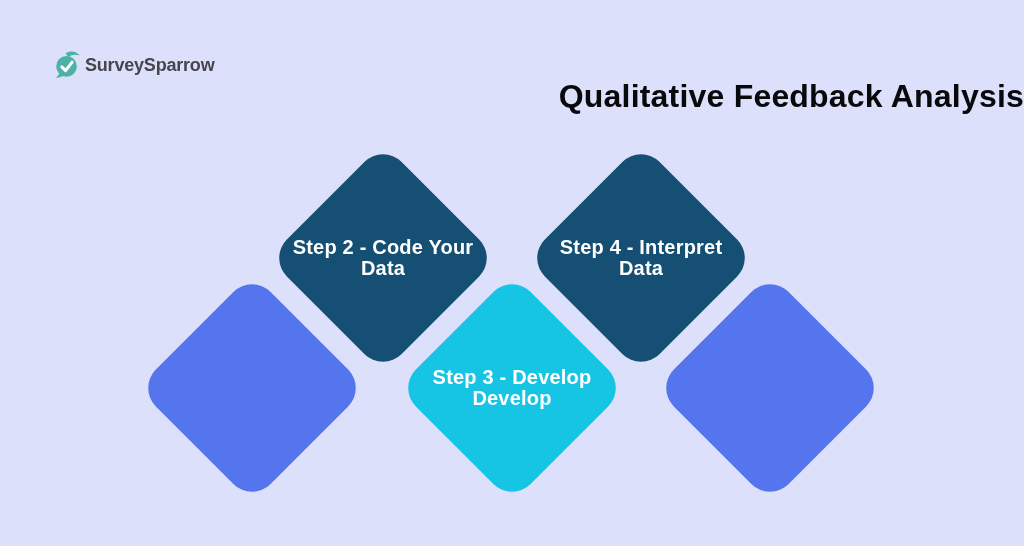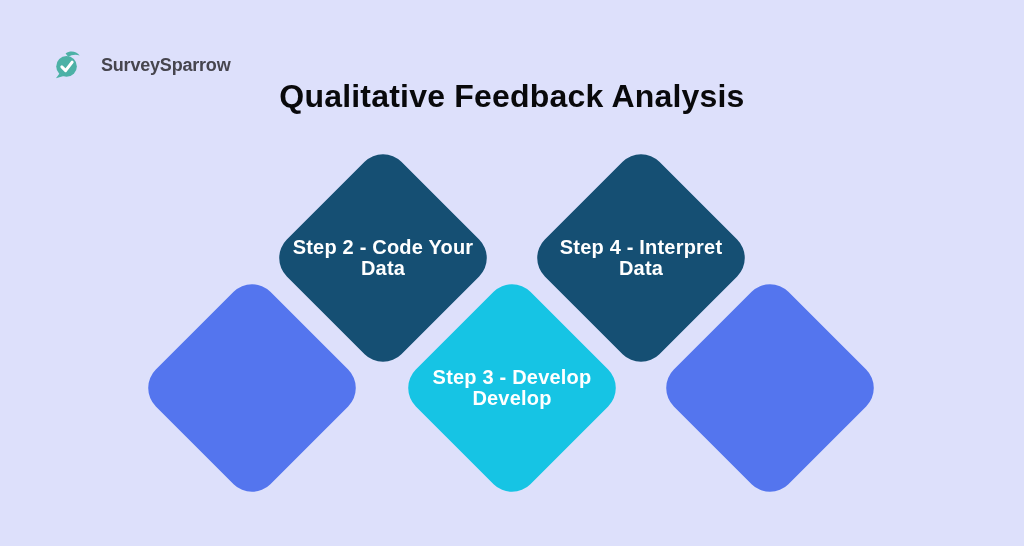--- a/index.html
+++ b/index.html
@@ -14,37 +14,37 @@
     overflow: hidden;
     background: #dde0fb;
   }
   
   .logo {
     position: absolute;
     left: 52px;
     top: 50px;
     display: flex;
     align-items: center;
-    gap: 19px;
+    gap: 3px;
   }
   .logo svg { display: block; }
   .logo-text {
     font-size: 18px;
     font-weight: 700;
     color: #46454e;
     letter-spacing: -0.2px;
   }
   
   .title {
     position: absolute;
     left: 0;
     top: 78px;
     width: 100%;
     margin: 0;
-    text-align: center;
+    text-align: right;
     font-size: 32px;
     font-weight: 800;
     color: #09090b;
     letter-spacing: 0.2px;
   }
   
   .step {
     position: absolute;
     width: 0;
     height: 0;

